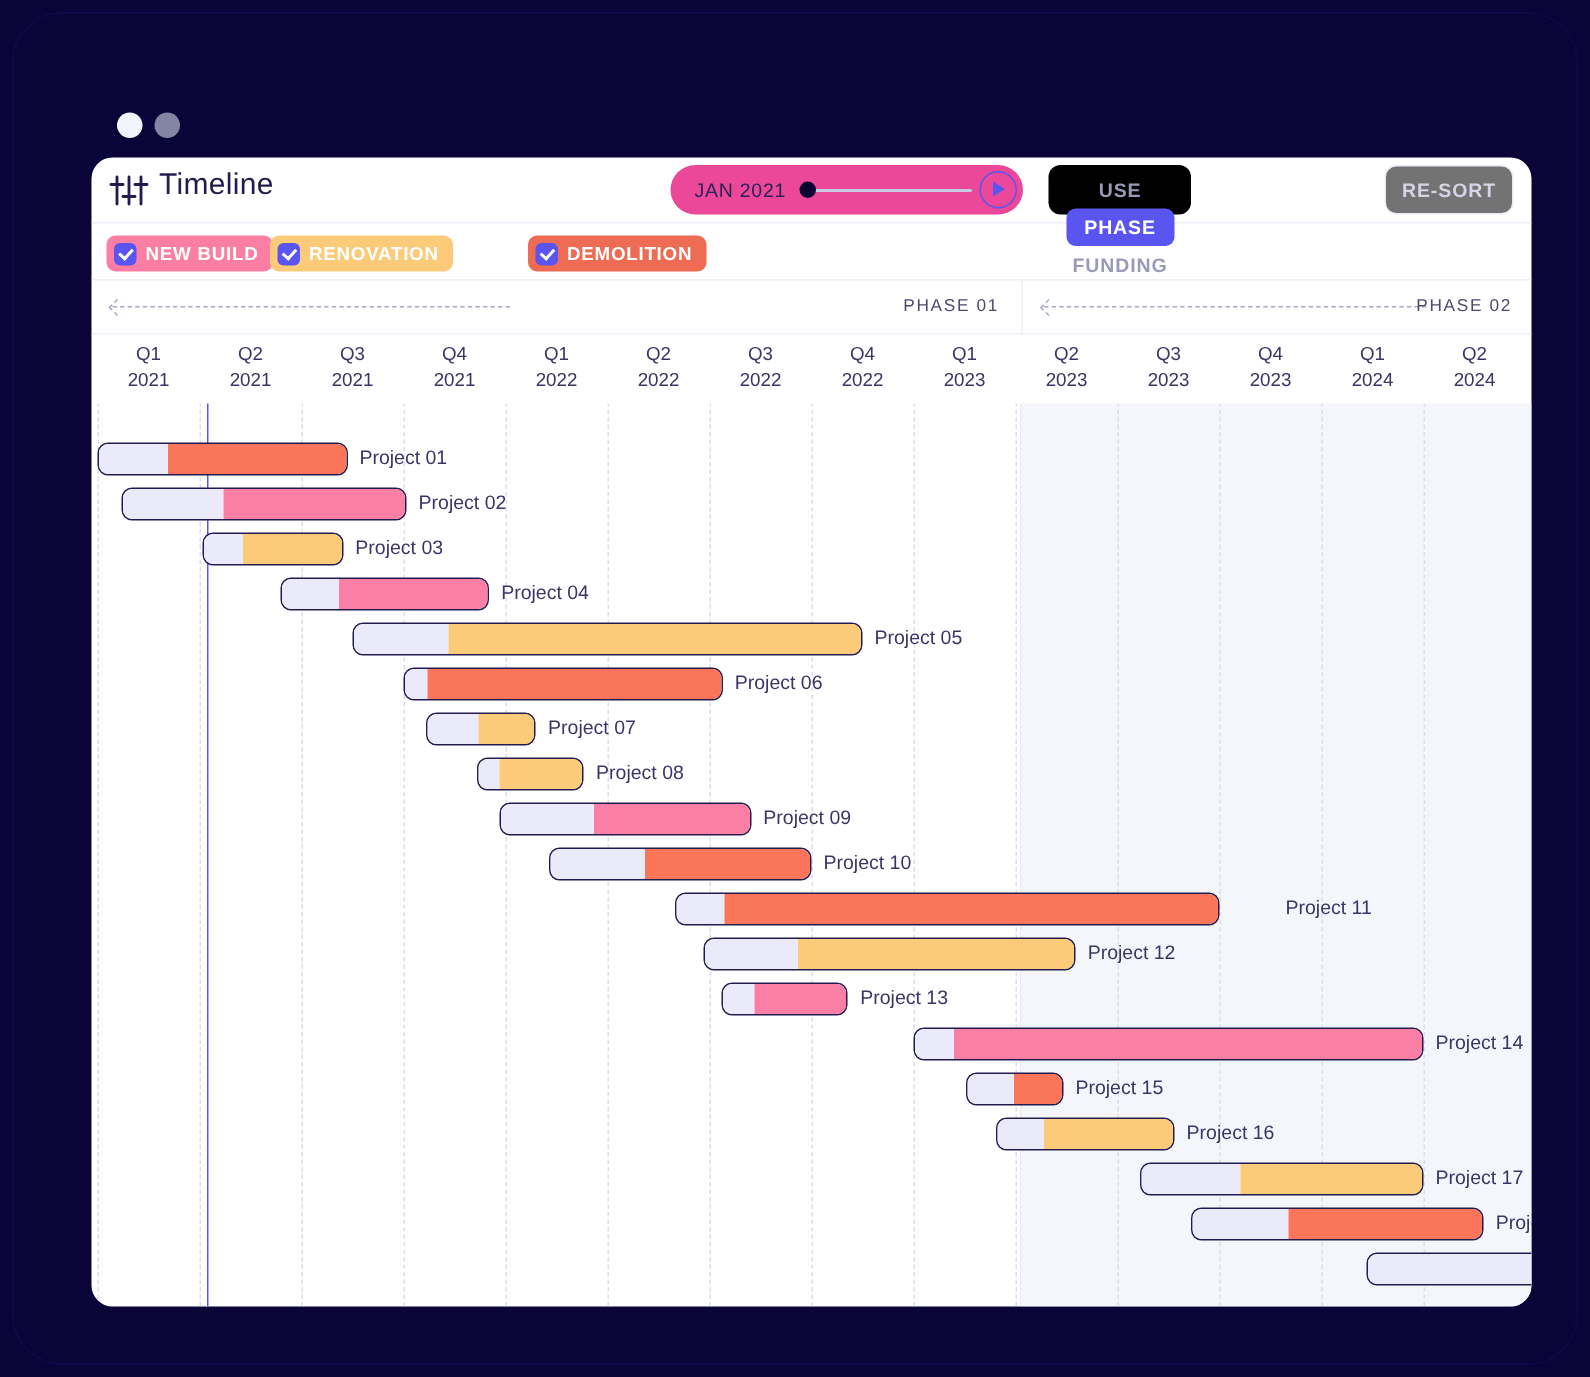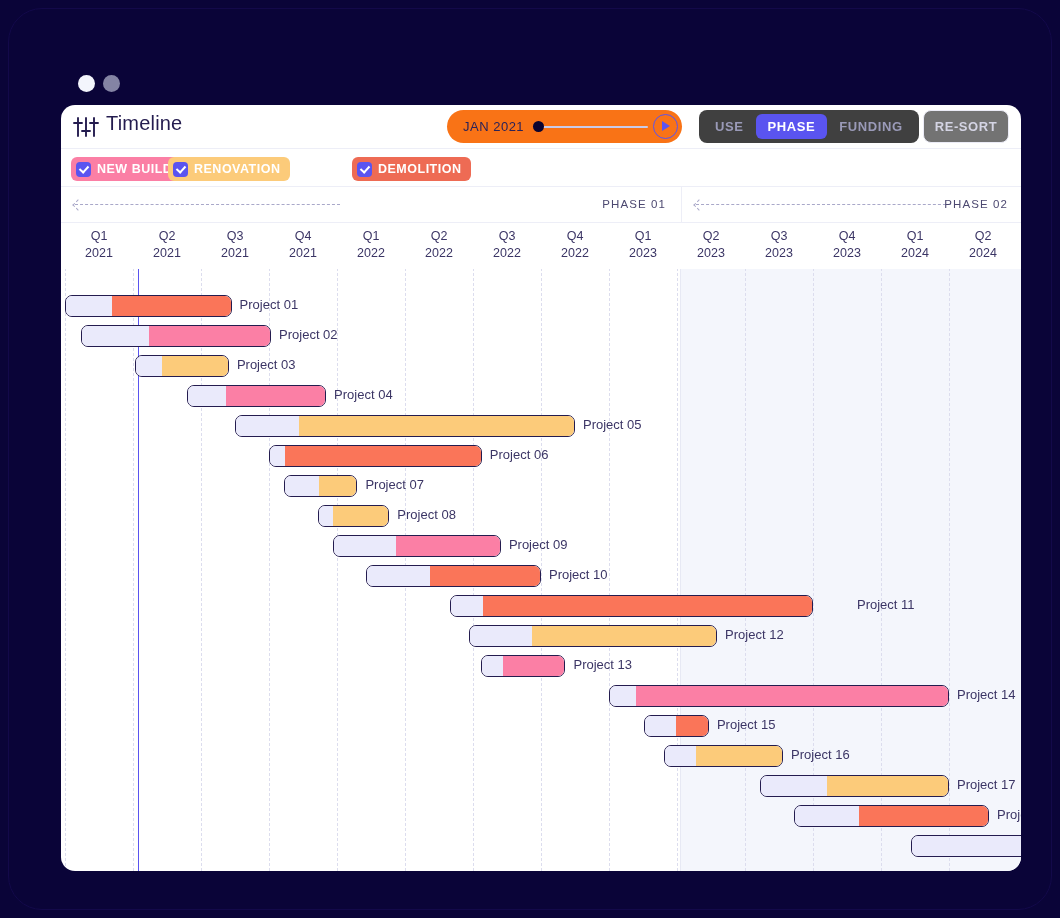--- a/index.html
+++ b/index.html
@@ -44,21 +44,21 @@
   #filter-icon { position: absolute; left: 10px; top: 8px; width: 30px; height: 28px; }
   #app-title {
     position: absolute; left: 45px; top: 7px;
     font-size: 20px; color: #241C4F; letter-spacing: .2px;
   }
 
   
   #scrubber {
     position: absolute; left: 386px; top: 5px;
     width: 235px; height: 33px;
-    background: #f97316; border-radius: 17px;
+    background: #ec4899; border-radius: 17px;
   }
   #scrub-label {
     position: absolute; left: 16px; top: 9px;
     font-size: 13px; color: #2A2259; letter-spacing: .5px;
   }
   #scrub-track {
     position: absolute; left: 96px; top: 16px;
     width: 105px; height: 2px; background: #C9CAE8; border-radius: 2px;
   }
   #scrub-knob {
@@ -74,22 +74,22 @@
   #play-button::after {
     content: ""; position: absolute; left: 8px; top: 5.5px;
     border-left: 8px solid #5A54F0;
     border-top: 5px solid transparent;
     border-bottom: 5px solid transparent;
   }
 
   
   #segmented {
     position: absolute; left: 638px; top: 5px;
-    height: 33px; background: #404040; border-radius: 8px;
-    display: flex; align-items: center; padding: 4px;
+    height: 33px; background: #000000; border-radius: 8px;
+    display: flex; align-items: center; padding: 4px; flex-direction: column;
   }
   .seg {
     font-size: 13px; font-weight: bold; letter-spacing: .6px;
     color: #9A9AB8; padding: 5px 12px; border-radius: 6px;
     cursor: pointer; background: transparent; border: none;
     font-family: "Liberation Sans", sans-serif;
   }
   .seg.active { background: #5A54F0; color: #FFFFFF; }
 
   #resort-button {
@@ -116,21 +116,21 @@
     margin-right: 6px; position: relative; flex: none;
   }
   .chip .box::after {
     content: ""; position: absolute; left: 4.5px; top: 2.5px;
     width: 4px; height: 7px;
     border: solid #FFFFFF; border-width: 0 2px 2px 0;
     transform: rotate(42deg);
   }
   .chip .txt { font-size: 12.5px; font-weight: bold; letter-spacing: .5px; color: #FFFFFF; }
   #chip-0 { left: 10px;  background: #FB7FA5; }
-  #chip-1 { left: 107px; background: #FCCB7A; }
+  #chip-1 { left: 119px; background: #FCCB7A; }
   #chip-2 { left: 247px; background: #EE6B54; margin-left: 44px; }
 
   
   #phaseband {
     position: relative; height: 36px;
     border-bottom: 1px solid #EDEEF7;
   }
   .phase {
     position: absolute; top: 0; height: 36px;
     display: flex; align-items: center;

